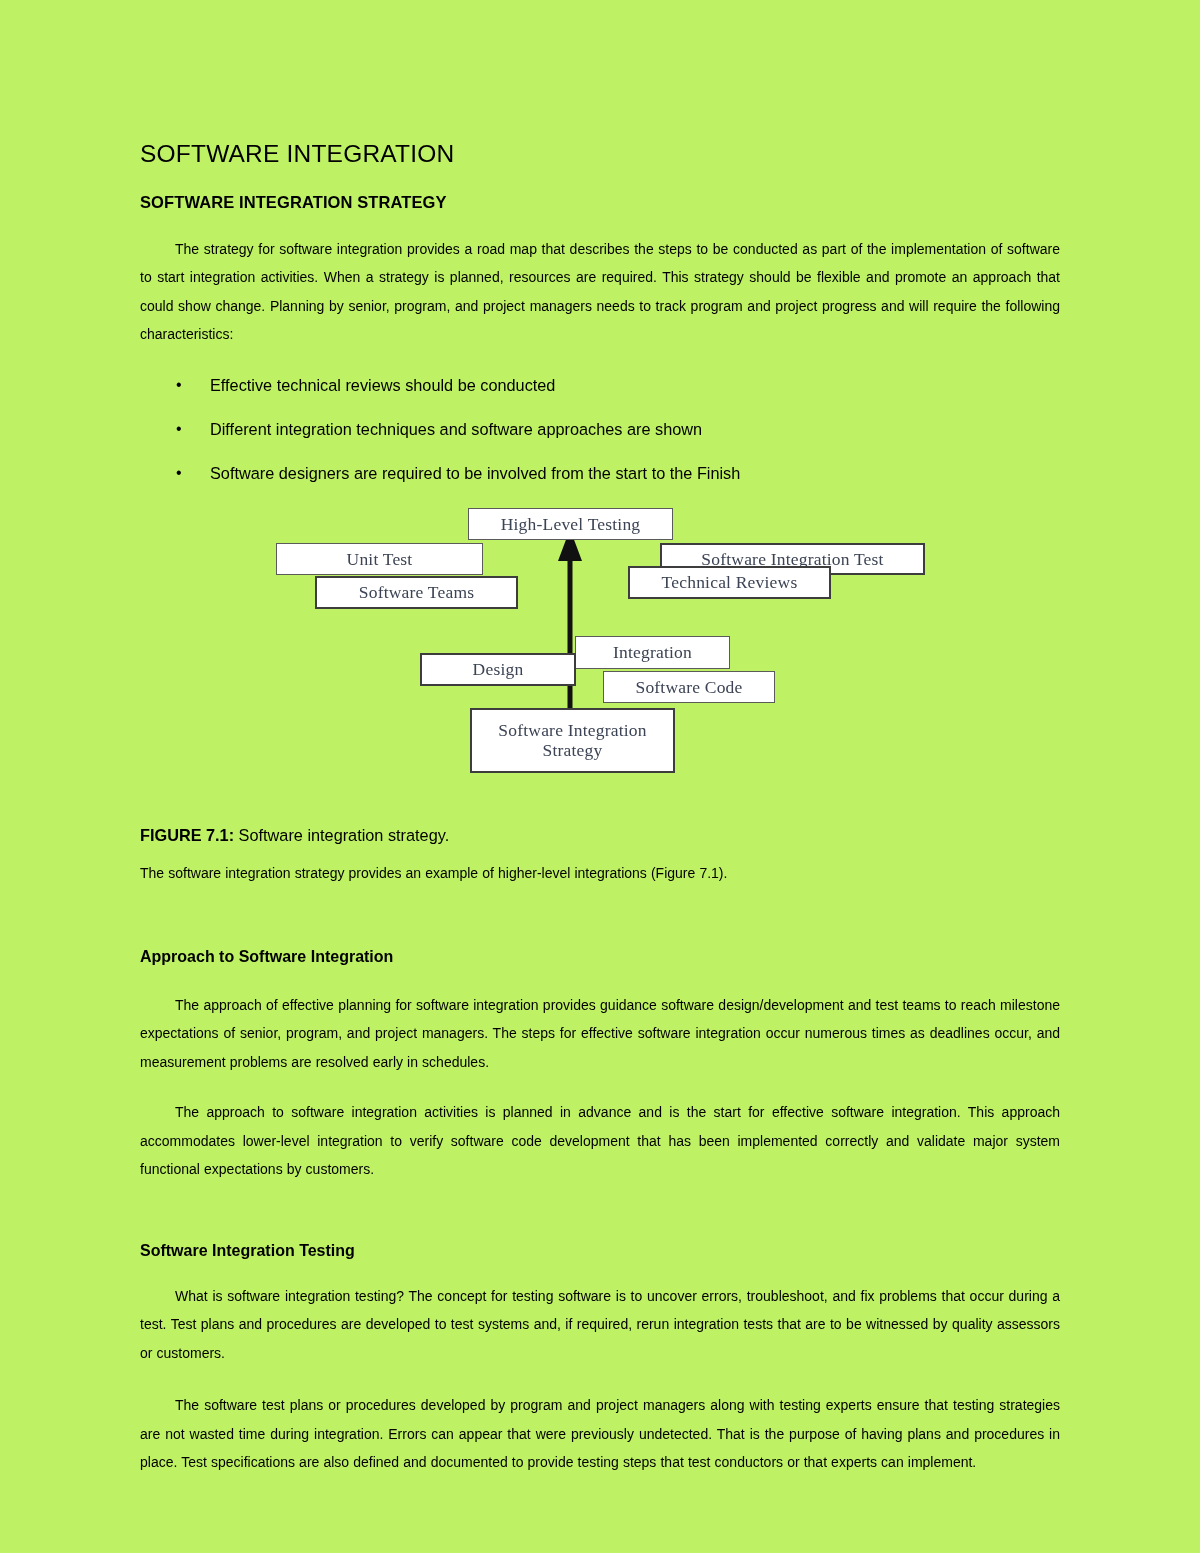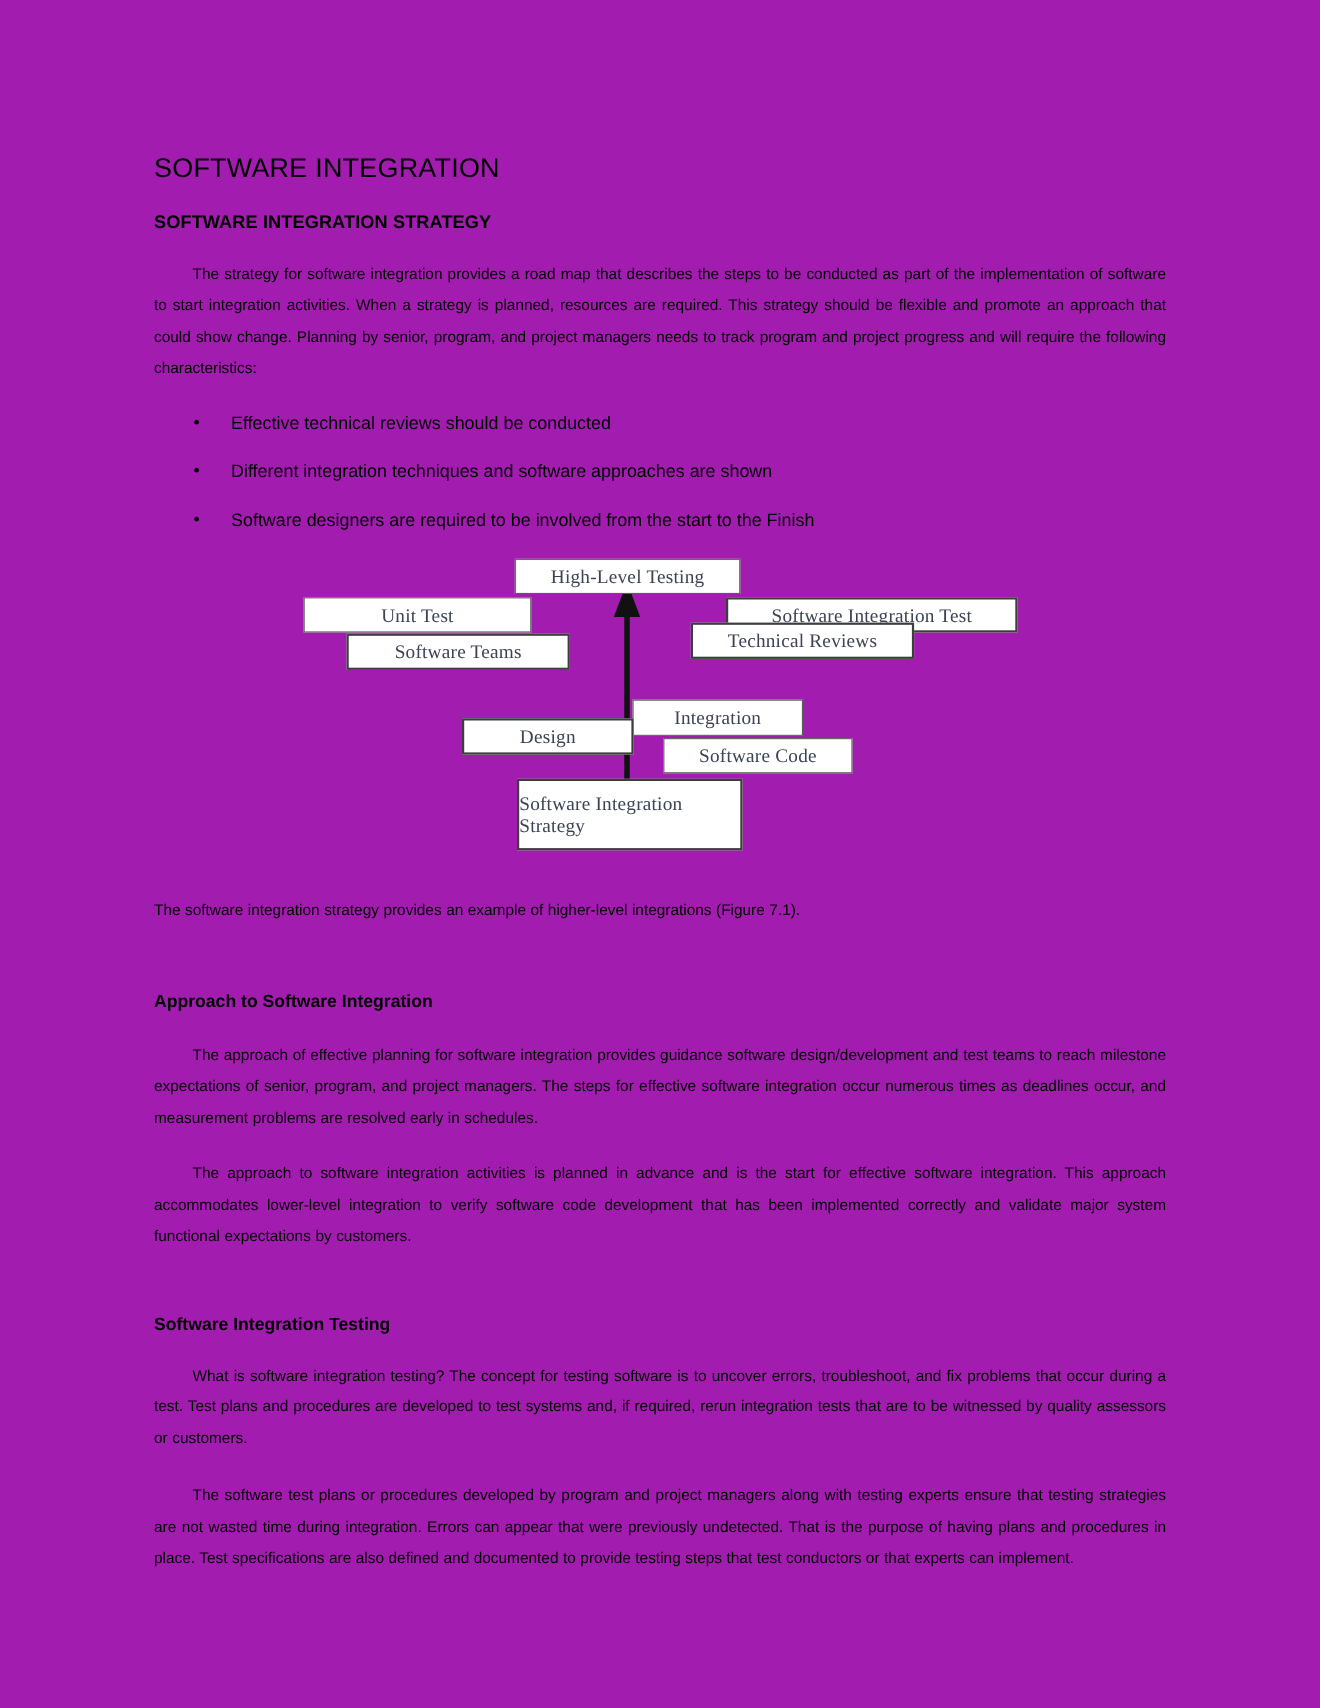--- a/index.html
+++ b/index.html
@@ -4,21 +4,21 @@
 <style>
   html, body {
     margin: 0;
     padding: 0;
     background: #ffffff;
   }
   .page {
     position: relative;
     width: 1200px;
     height: 1553px;
-    background: #a21caf;
+    background: #bef264;
     overflow: hidden;
     font-family: "Liberation Sans", sans-serif;
     color: #000000;
   }
   .content {
     position: absolute;
     left: 140px;
     top: 0;
     width: 920px;
   }
@@ -111,21 +111,21 @@
     position: absolute;
     box-sizing: border-box;
     background: #ffffff;
     border: 1.6px solid #5b5b5b;
     font-family: "Liberation Serif", serif;
     font-size: 17.5px;
     color: #3b4354;
     display: flex;
     align-items: center;
     justify-content: center;
-    text-align: left;
+    text-align: center;
     line-height: 1.15;
     letter-spacing: 0.2px;
   }
   .dbox.heavy {
     border: 2.2px solid #3d3d3d;
   }
   .arrow-svg {
     position: absolute;
     left: 0;
     top: 0;
@@ -201,20 +201,23 @@
           <span>Software Code</span>
         </div>
 
         <div class="dbox heavy" style="left:330px; top:205px; width:205px; height:65px;">
           <span>Software Integration Strategy</span>
         </div>
 
       </div>
     </div>
 
+    <p class="figure-caption" style="margin-top:18px;">
+      <span class="fig-label">FIGURE 7.1:</span><span> Software integration strategy.</span>
+    </p>
 
     <p class="body" style="margin-top:10px;">The software integration strategy provides an example of higher-level integrations (Figure 7.1).</p>
 
     <h3 class="sub-head" style="margin-top:60px;">Approach to Software Integration</h3>
 
     <p class="body indent gap-top-2">The approach of effective planning for software integration provides guidance software design/development and test teams to reach milestone expectations of senior, program, and project managers. The steps for effective software integration occur numerous times as deadlines occur, and measurement problems are resolved early in schedules.</p>
 
     <p class="body indent gap-top-1">The approach to software integration activities is planned in advance and is the start for effective software integration. This approach accommodates lower-level integration to verify software code development that has been implemented correctly and validate major system functional expectations by customers.</p>
 
     <h3 class="sub-head" style="margin-top:57px;">Software Integration Testing</h3>

